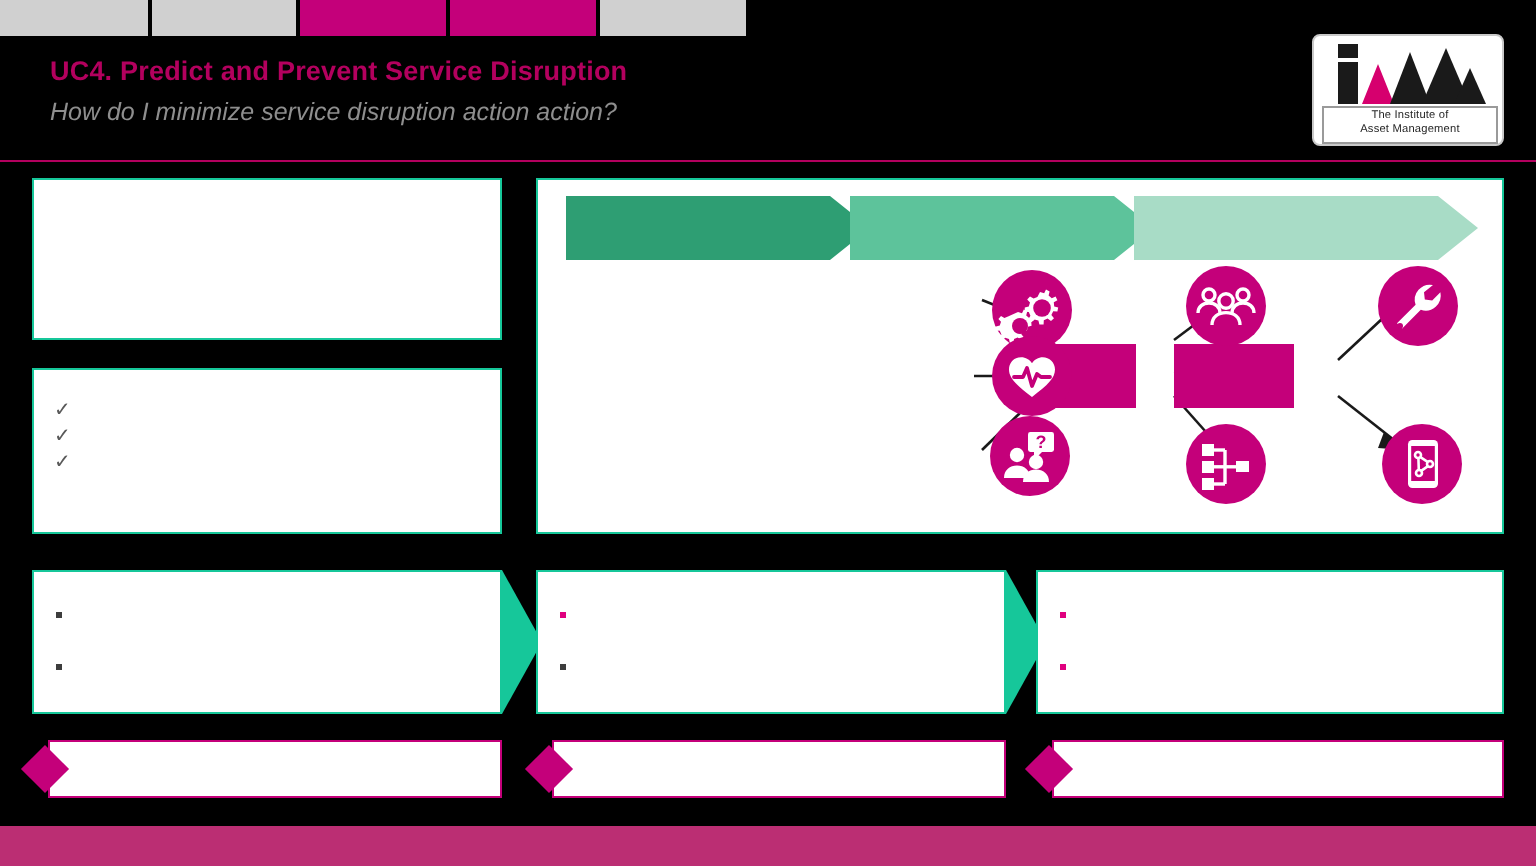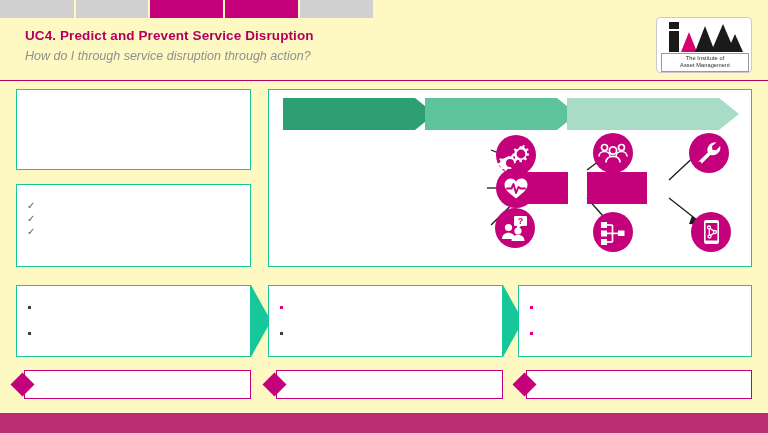--- a/index.html
+++ b/index.html
@@ -7,21 +7,21 @@
     padding: 0;
     background: #ffffff;
   }
   body {
     font-family: "Liberation Sans", sans-serif;
   }
   #slide {
     position: relative;
     width: 768px;
     height: 433px;
-    background: #fef9c3;
+    background: #000000;
     overflow: hidden;
   }
 
   
   #topbar {
     position: absolute;
     left: 0; top: 0;
     width: 768px; height: 18px;
   }
   .topseg {
@@ -179,21 +179,21 @@
 
   <div id="topbar">
     <div class="topseg" style="left:0px;width:74px;background:#d0d0d0;"></div>
     <div class="topseg" style="left:76px;width:72px;background:#d0d0d0;"></div>
     <div class="topseg" style="left:150px;width:73px;background:#c4007a;"></div>
     <div class="topseg" style="left:225px;width:73px;background:#c4007a;"></div>
     <div class="topseg" style="left:300px;width:73px;background:#d0d0d0;"></div>
   </div>
 
   <div id="header-title">UC4. Predict and Prevent Service Disruption</div>
-  <div id="header-sub">How do I through service disruption through action?</div>
+  <div id="header-sub">How do I minimize service disruption action action?</div>
   <div id="header-rule"></div>
 
   <div id="logo">
     <svg width="94" height="40" viewBox="0 0 94 40">
 
       <rect x="12" y="4" width="10" height="7" fill="#1a1a1a"></rect>
       <rect x="12" y="13" width="10" height="21" fill="#1a1a1a"></rect>
 
       <polygon points="24,34 32,14 40,34" fill="#d6006e"></polygon>
 

